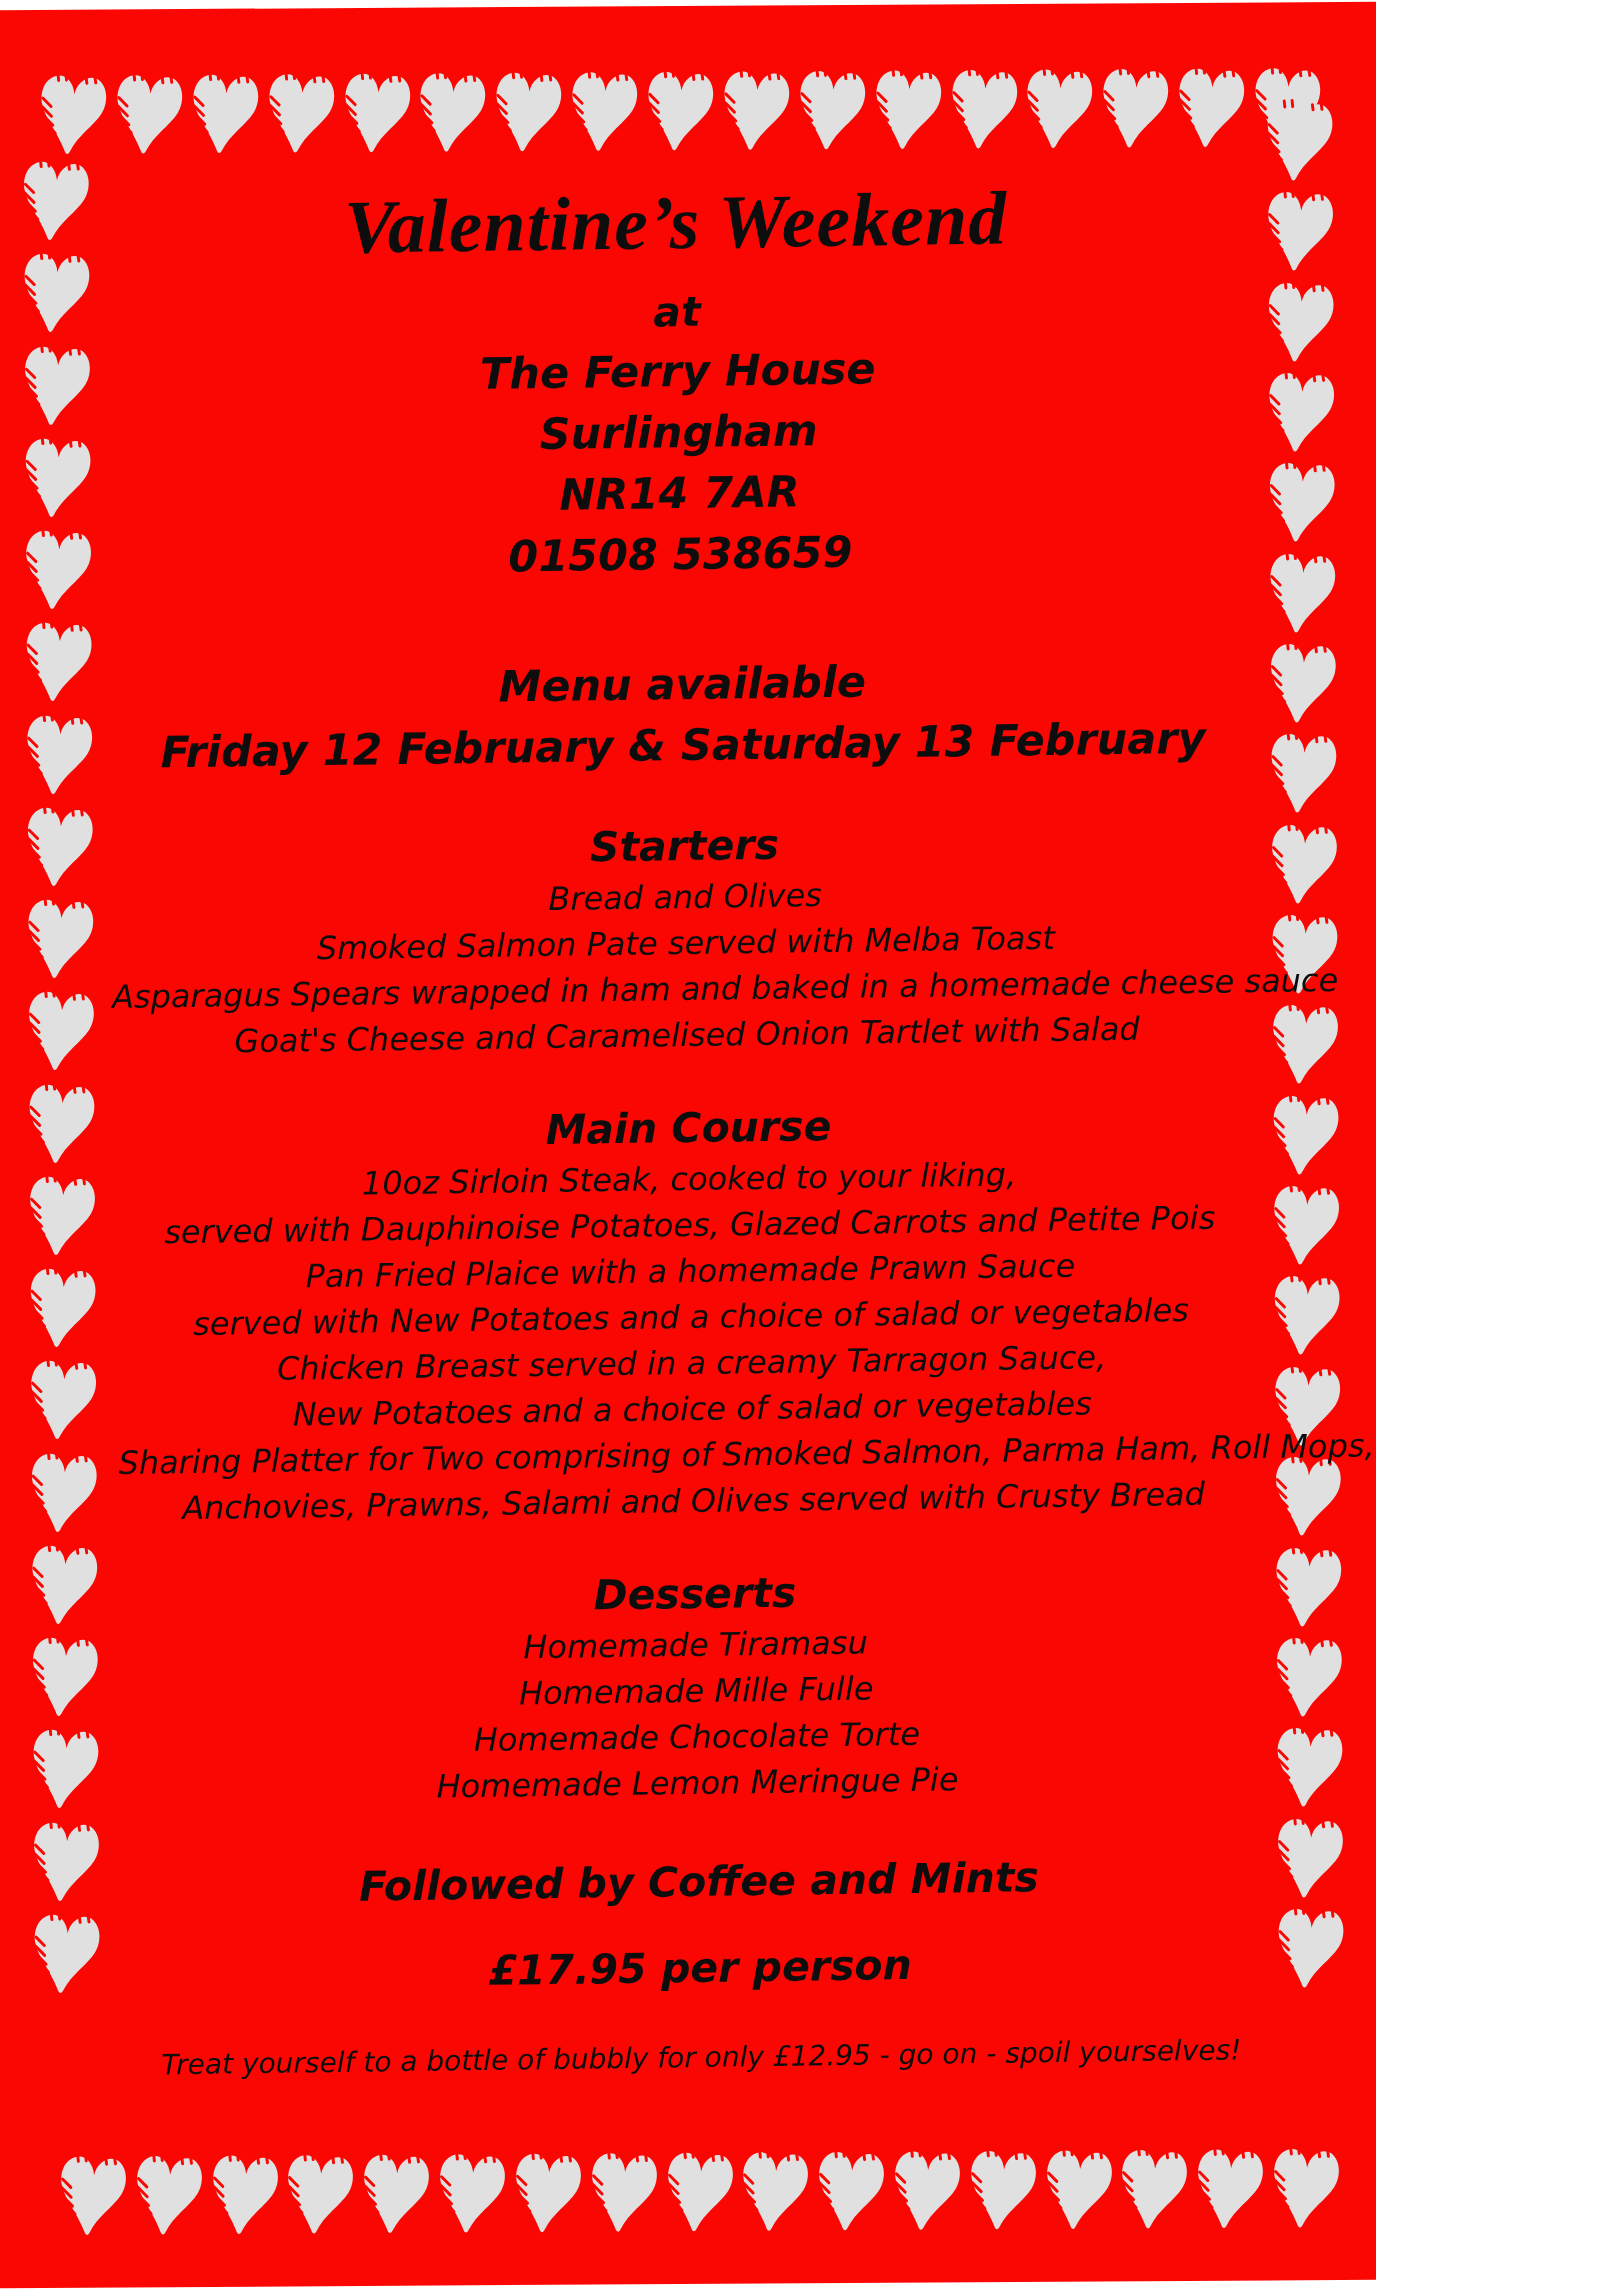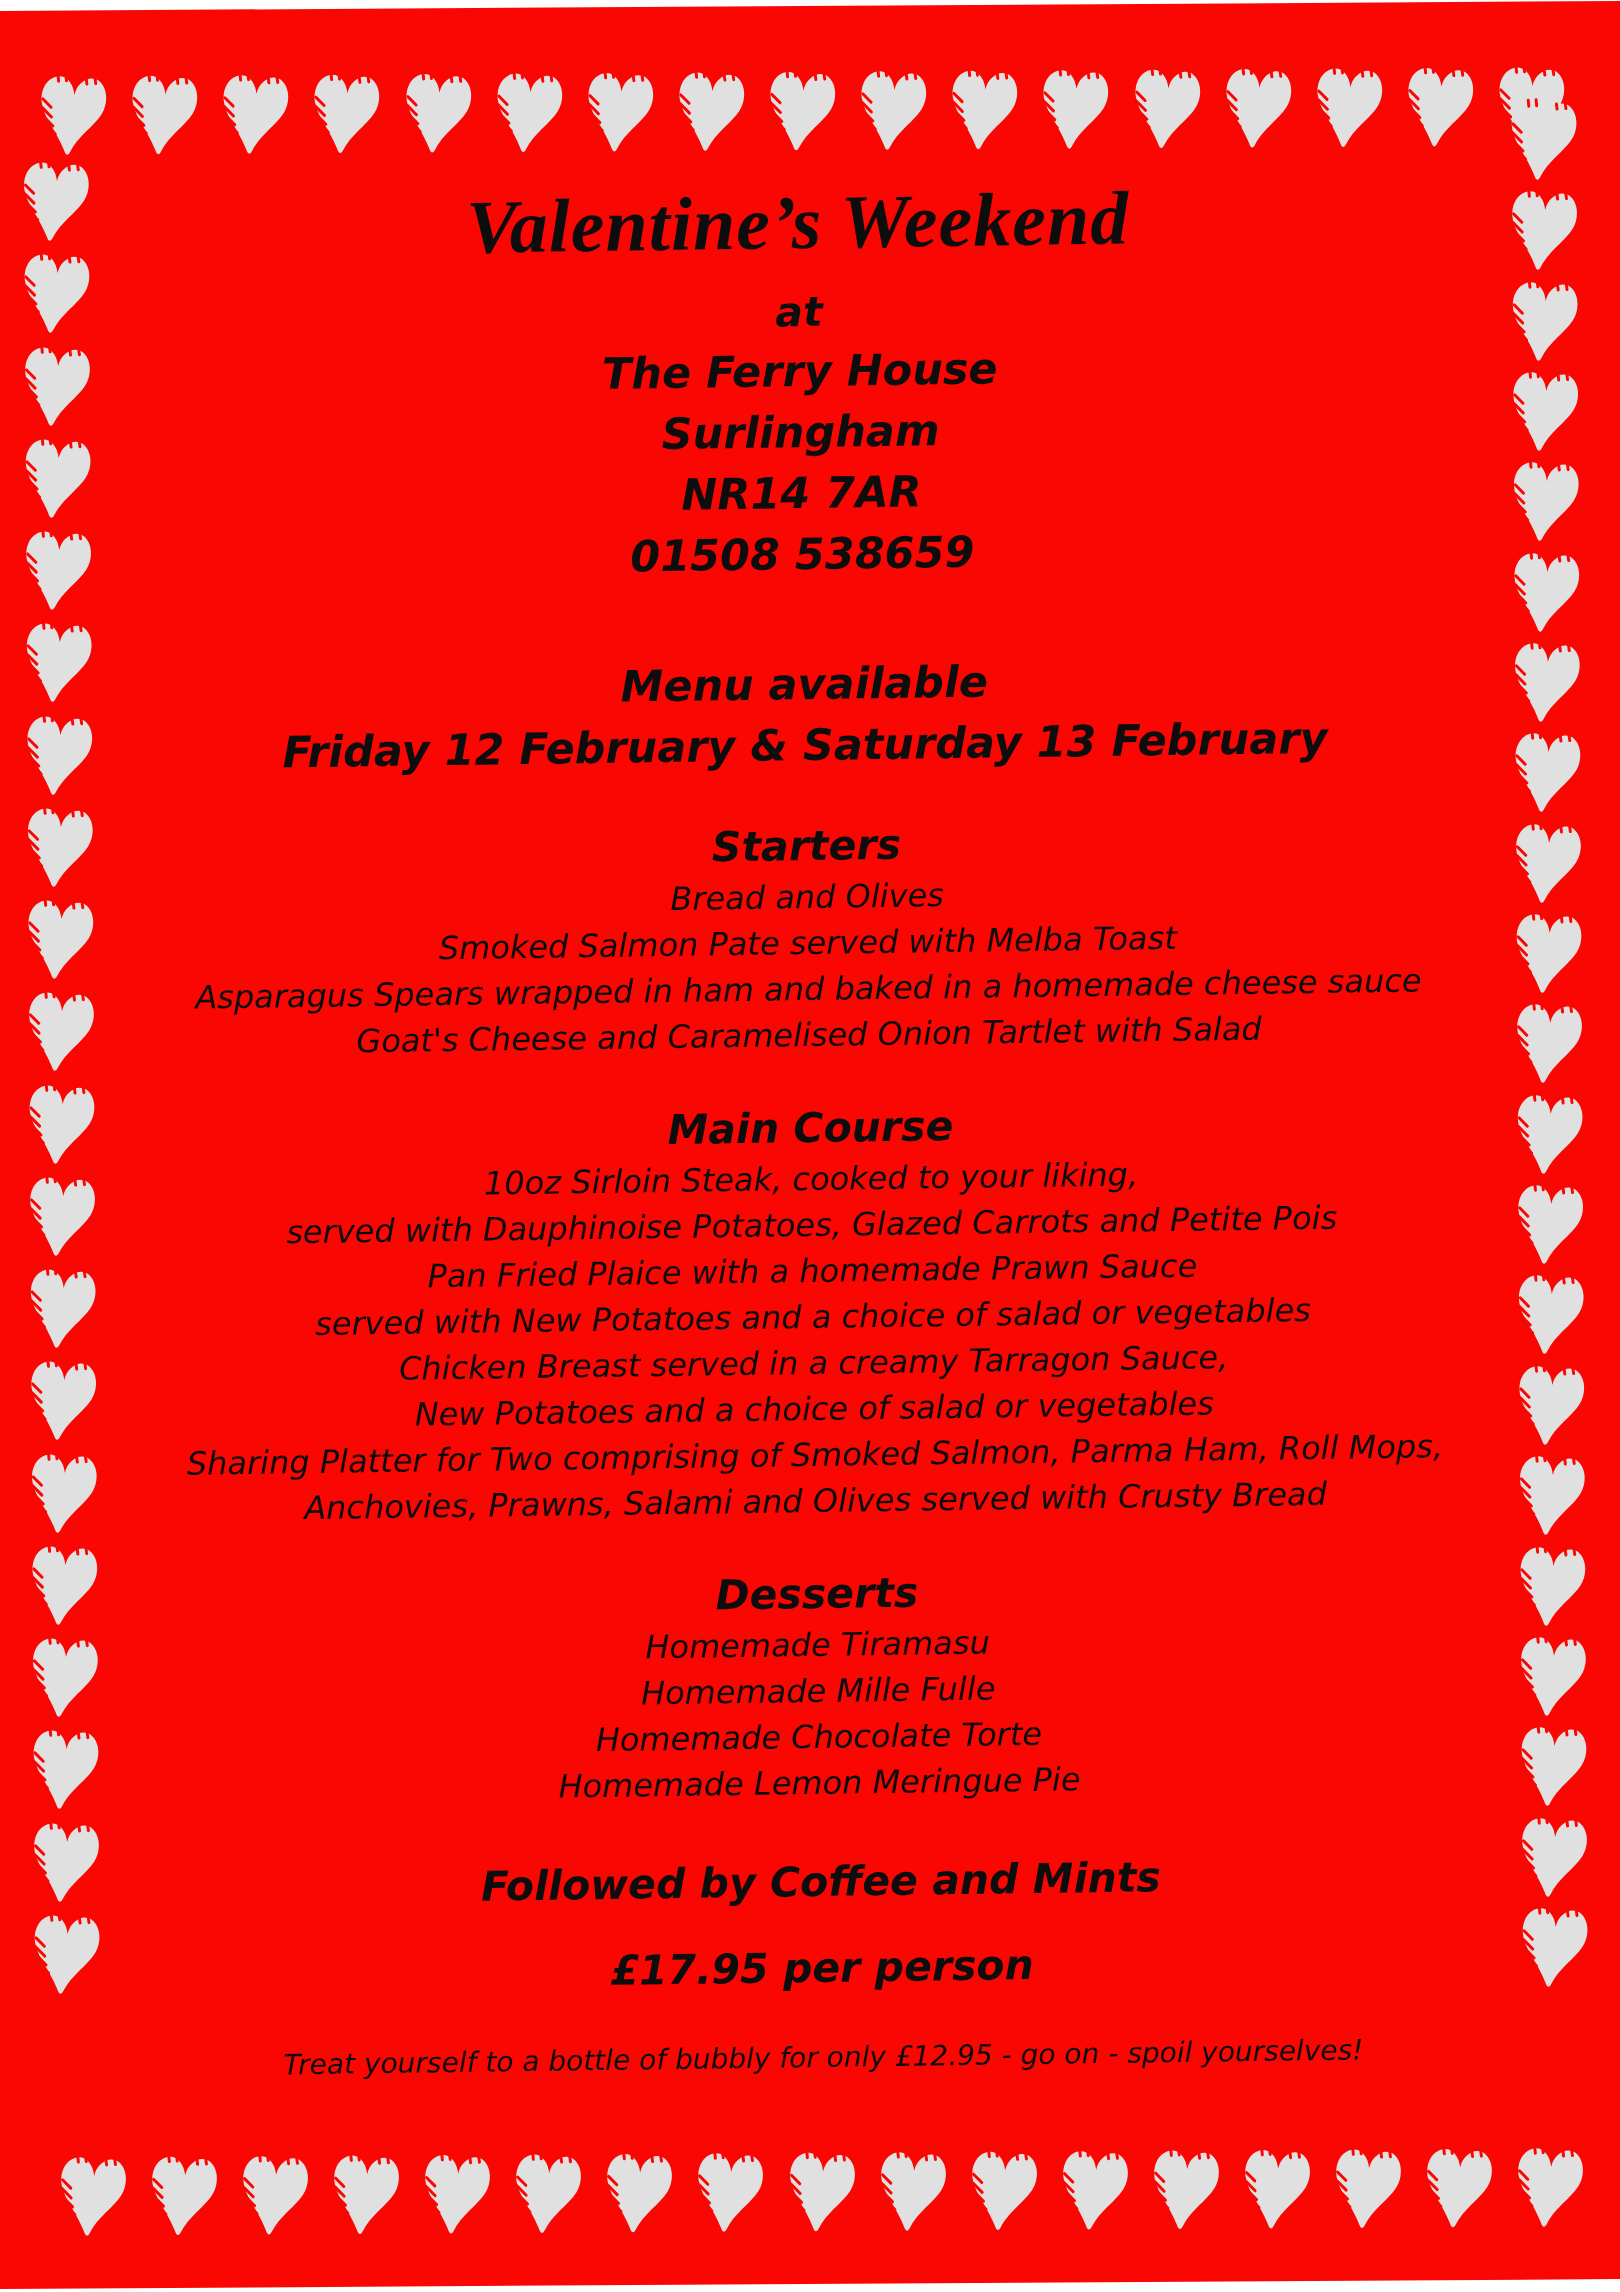--- a/index.html
+++ b/index.html
@@ -3,21 +3,21 @@
 <meta charset="utf-8">
 <style>
   :root{
     --paper:#fa0703;
     --heart:#e0e0e0;
     --ink:#0d0d0d;
   }
   html,body{margin:0;padding:0;}
   .page{
     position:relative;
-    width:1620px;
+    width:1376px;
     height:2293px;
     background:#ffffff;
     overflow:hidden;
     font-family:"DejaVu Sans",sans-serif;
   }
   .paper{
     position:absolute;
     left:-23.5px; right:-23.5px; top:5.9px; bottom:8.8px;
     background:var(--paper);
     transform:rotate(-0.35deg);

